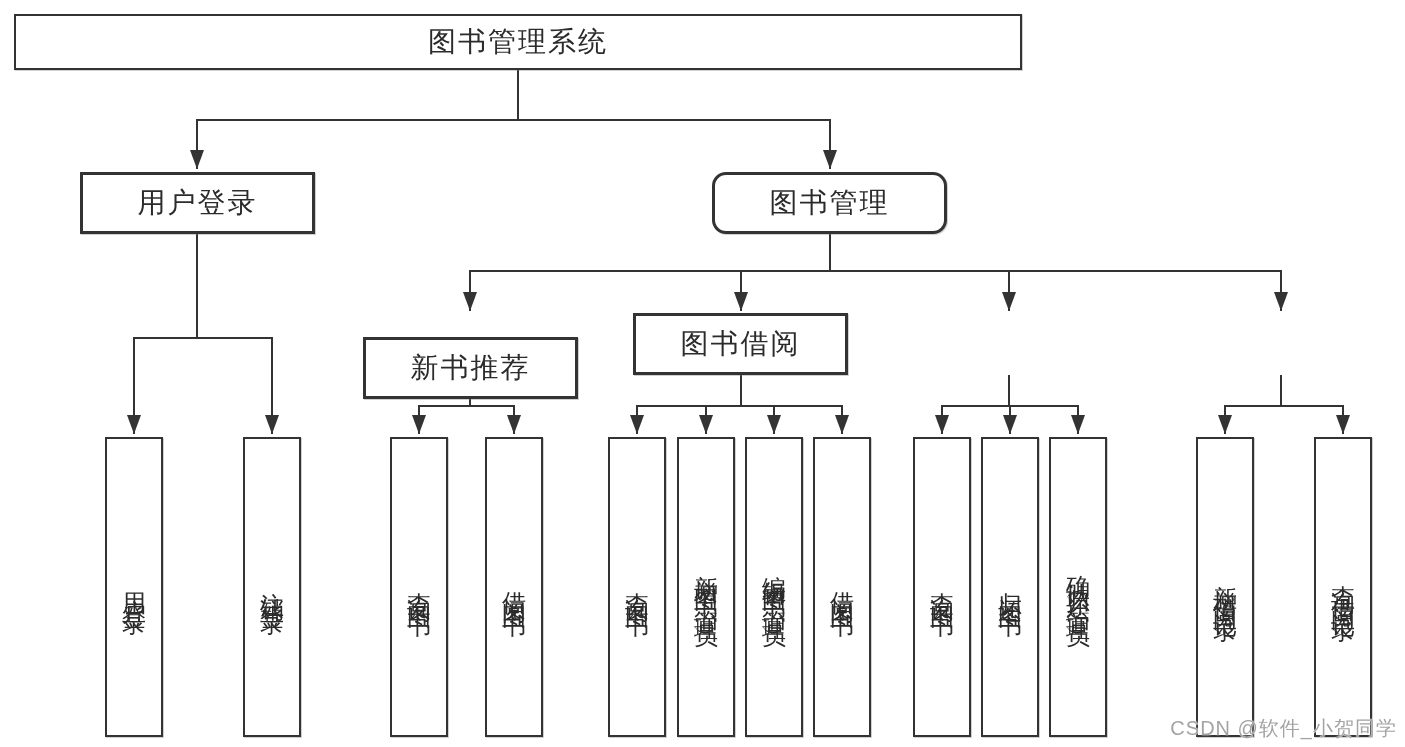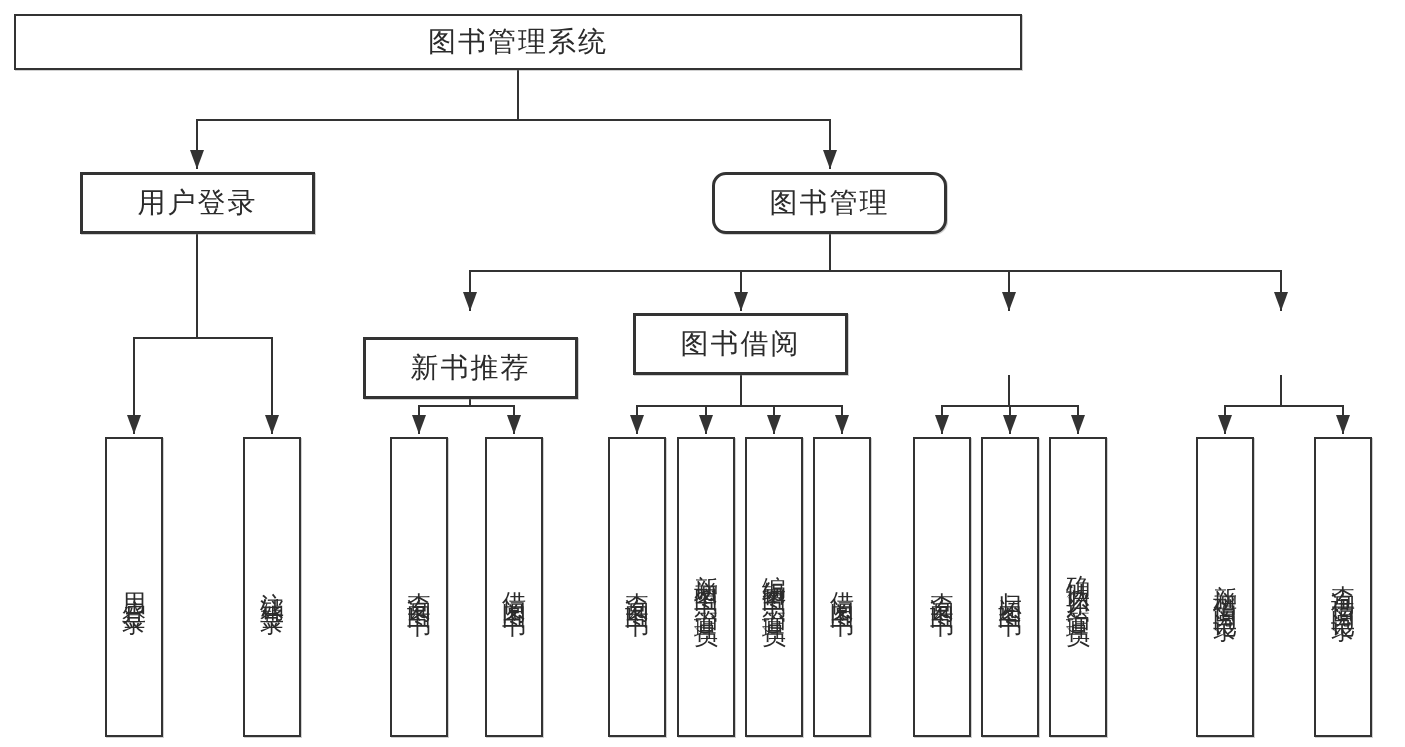--- a/index.html
+++ b/index.html
@@ -131,13 +131,14 @@
   <div class="node v" style="left:745px; top:437px; width:58px; height:300px;">编辑图书（管理员）</div>
   <div class="node v" style="left:813px; top:437px; width:58px; height:300px;">借阅图书</div>
 
   <div class="node v" style="left:913px; top:437px; width:58px; height:300px;">查询图书</div>
   <div class="node v" style="left:981px; top:437px; width:58px; height:300px;">归还图书</div>
   <div class="node v" style="left:1049px; top:437px; width:58px; height:300px;">确认归还（管理员）</div>
 
   <div class="node v" style="left:1196px; top:437px; width:58px; height:300px;">新增借阅记录</div>
   <div class="node v" style="left:1314px; top:437px; width:58px; height:300px;">查询借阅记录</div>
 
+  <div class="watermark">CSDN @软件_小贺同学</div>
 </div>
 
 </body></html>

